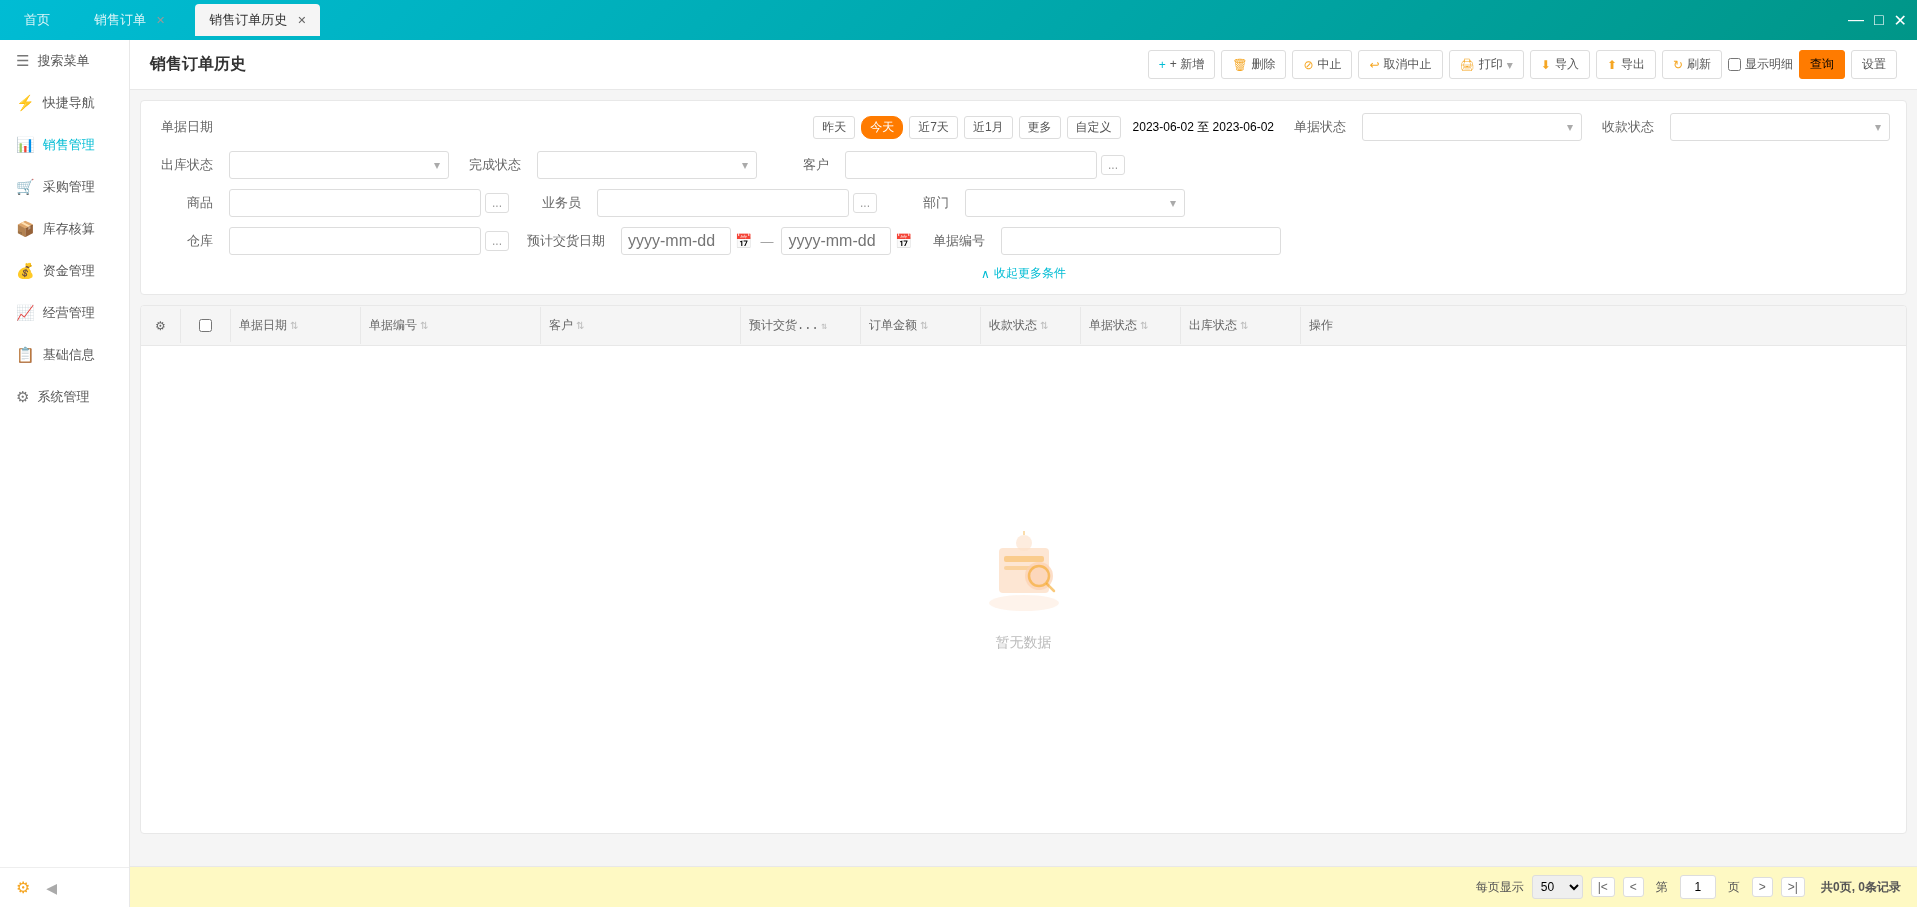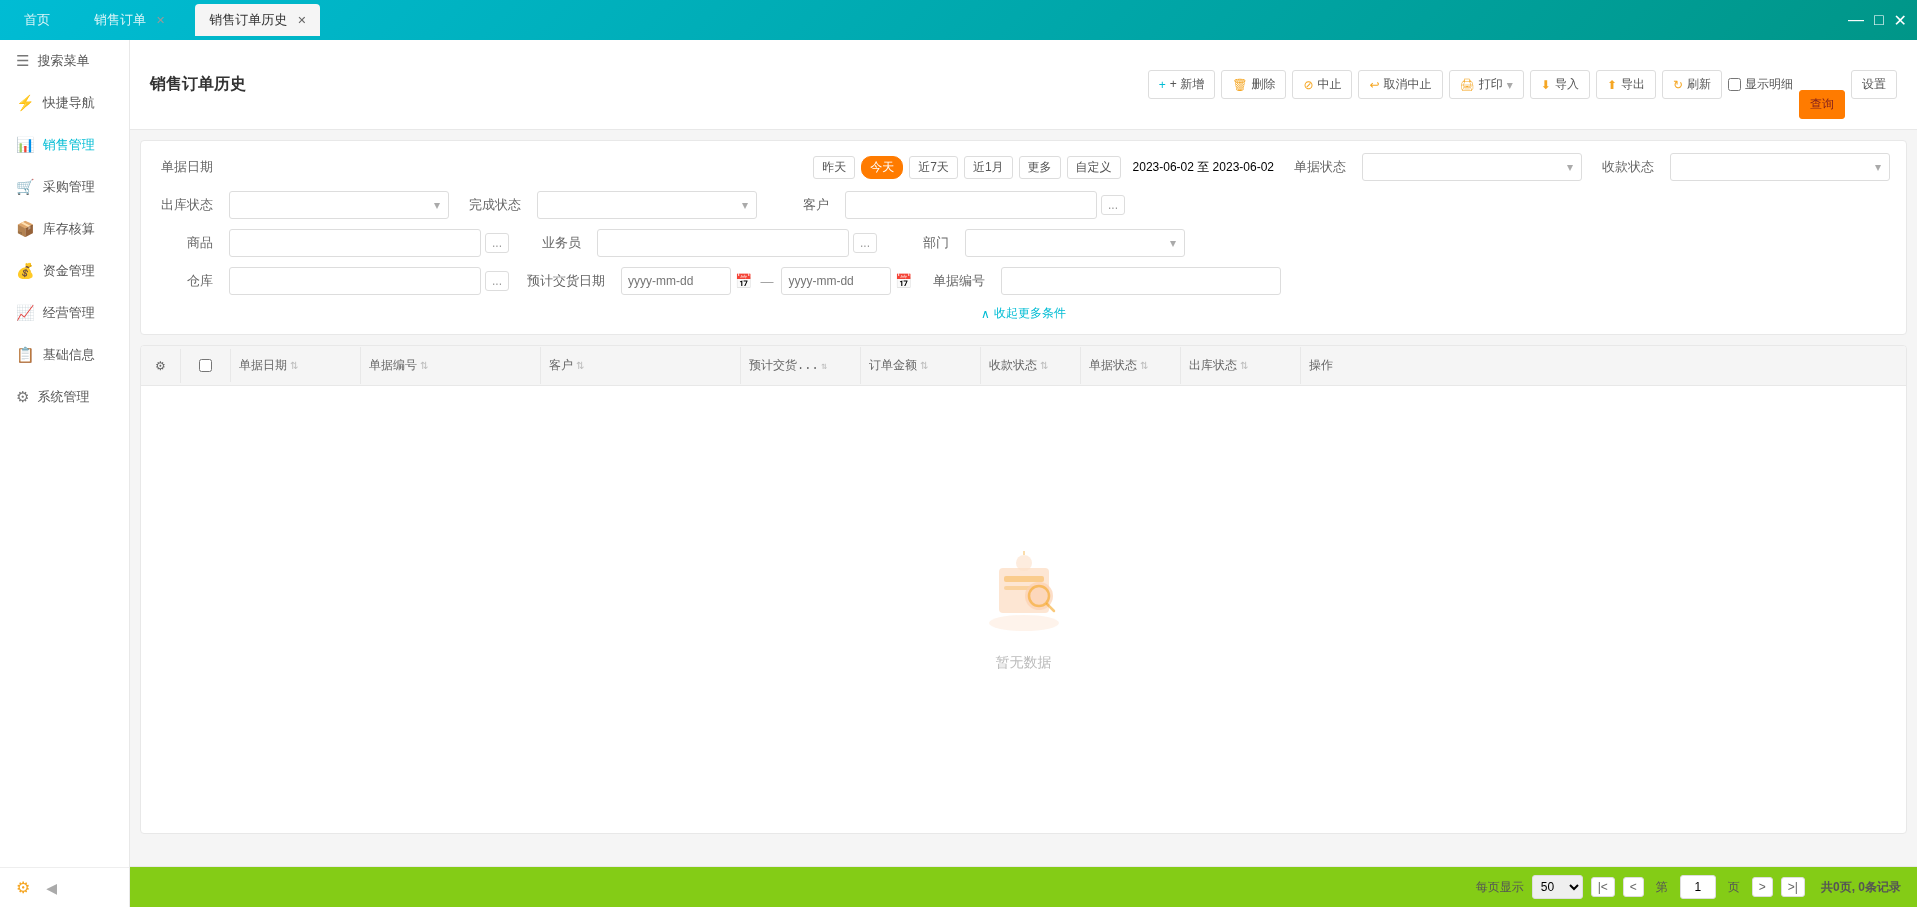--- a/index.html
+++ b/index.html
@@ -121,21 +121,21 @@
       align-items: center;
       gap: 4px;
       padding: 5px 10px;
       border: 1px solid #ddd;
       border-radius: 3px;
       background: white;
       cursor: pointer;
       font-size: 12px;
       color: #555;
     }
-    .toolbar-btn.primary { background: #ff7b00; color: #7f1d1d; border-color: #ff7b00; margin-top: 40px; }
+    .toolbar-btn.primary { background: #ff7b00; color: #000000; border-color: #ff7b00; }
     .checkbox-label { display: flex; align-items: center; gap: 4px; font-size: 12px; color: #555; cursor: pointer; }
 
     
     .filter-area {
       background: white;
       margin: 10px;
       padding: 12px 16px;
       border-radius: 4px;
       border: 1px solid #e8e8e8;
     }
@@ -219,21 +219,21 @@
     .date-range-input {
       display: flex;
       align-items: center;
       gap: 4px;
     }
     .date-input {
       height: 28px;
       border: 1px solid #ddd;
       border-radius: 3px;
       padding: 0 6px;
-      font-size: 12px;
+      font-size: 16px;
       color: #bbb;
       width: 110px;
       outline: none;
       background: white;
     }
     .cal-icon { color: #f5a623; font-size: 14px; cursor: pointer; }
     .dash { color: #999; padding: 0 4px; }
 
     
     .table-area {
@@ -294,21 +294,21 @@
     
     .table-footer {
       display: flex;
       align-items: center;
       justify-content: flex-end;
       padding: 8px 16px;
       border-top: 1px solid #e8e8e8;
       gap: 8px;
       font-size: 12px;
       color: #555;
-      background: #84cc16;
+      background: #fef9c3;
       flex-shrink: 0;
       margin-top: 32px;
     }
     .pagination-select {
       height: 24px;
       border: 1px solid #ddd;
       border-radius: 3px;
       padding: 0 4px;
       font-size: 12px;
     }

